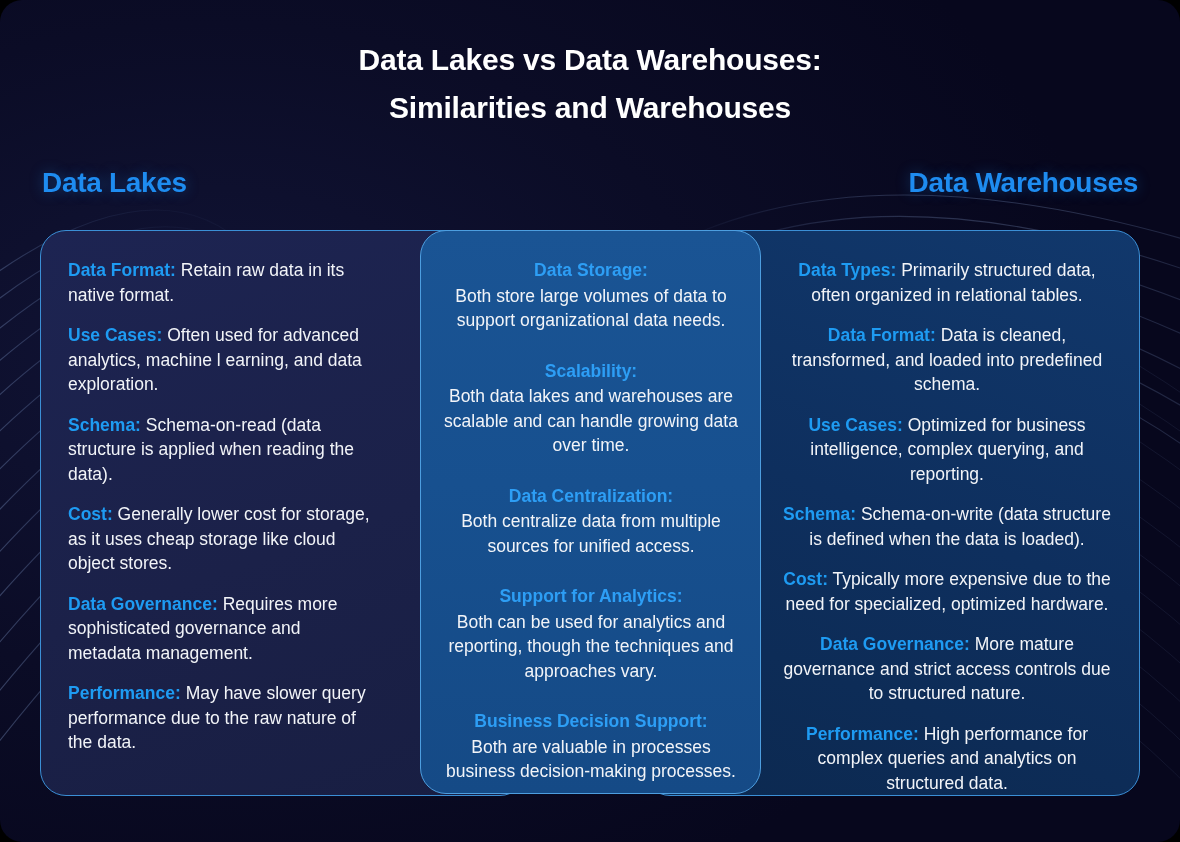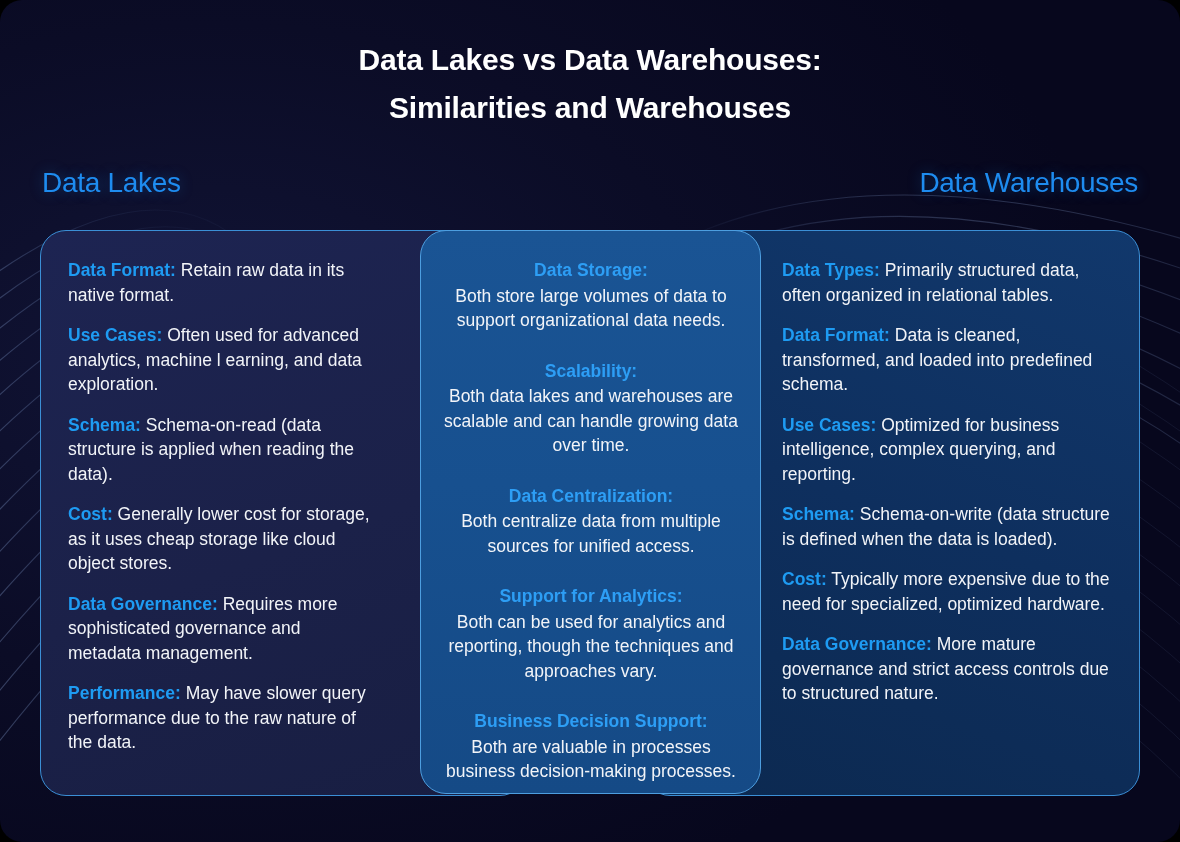--- a/index.html
+++ b/index.html
@@ -47,21 +47,21 @@
     font-weight: bold;
     line-height: 48px;
     letter-spacing: -0.2px;
   }
 
   
   .col-heading {
     position: absolute;
     color: #1e8cf0;
     font-size: 28px;
-    font-weight: normal;
+    font-weight: bold;
     letter-spacing: -0.3px;
     z-index: 6;
     text-shadow: 0 0 14px rgba(30,140,240,0.35);
   }
   #heading-left  { left: 42px;  top: 167px; text-align: left;  }
   #heading-right { right: 42px; top: 167px; text-align: left; }
 
   
   .card {
     position: absolute;
@@ -97,21 +97,21 @@
     border-color: #4d9ee0;
   }
 
   
   .entries {
     position: absolute;
     z-index: 5;
   }
 
   #entries-left  { left: 68px;  top: 258px;  width: 310px; text-align: left;  }
-  #entries-right { right: 68px; top: 258px;  width: 330px; text-align: left; }
+  #entries-right { right: 68px; top: 258px;  width: 330px; text-align: center; }
   #entries-mid   { left: 436px; top: 258px;  width: 310px; text-align: center; }
 
   .entry { margin-bottom: 16px; }
   .entry:last-child { margin-bottom: 0; }
 
   .entry-text {
     color: #f2f4f8;
     font-size: 17.5px;
     line-height: 24.5px;
   }
@@ -260,15 +260,18 @@
       </div>
       <div class="entry">
         <div class="entry-text"><span class="entry-label">Schema:</span><span class="sep"> </span><span>Schema-on-write (data structure is defined when the data is loaded).</span></div>
       </div>
       <div class="entry">
         <div class="entry-text"><span class="entry-label">Cost:</span><span class="sep"> </span><span>Typically more expensive due to the need for specialized, optimized hardware.</span></div>
       </div>
       <div class="entry">
         <div class="entry-text"><span class="entry-label">Data Governance:</span><span class="sep"> </span><span>More mature governance and strict access controls due to structured nature.</span></div>
       </div>
+      <div class="entry">
+        <div class="entry-text"><span class="entry-label">Performance:</span><span class="sep"> </span><span>High performance for complex queries and analytics on structured data.</span></div>
+      </div>
     </div>
 
 </div>
 
 </body></html>

